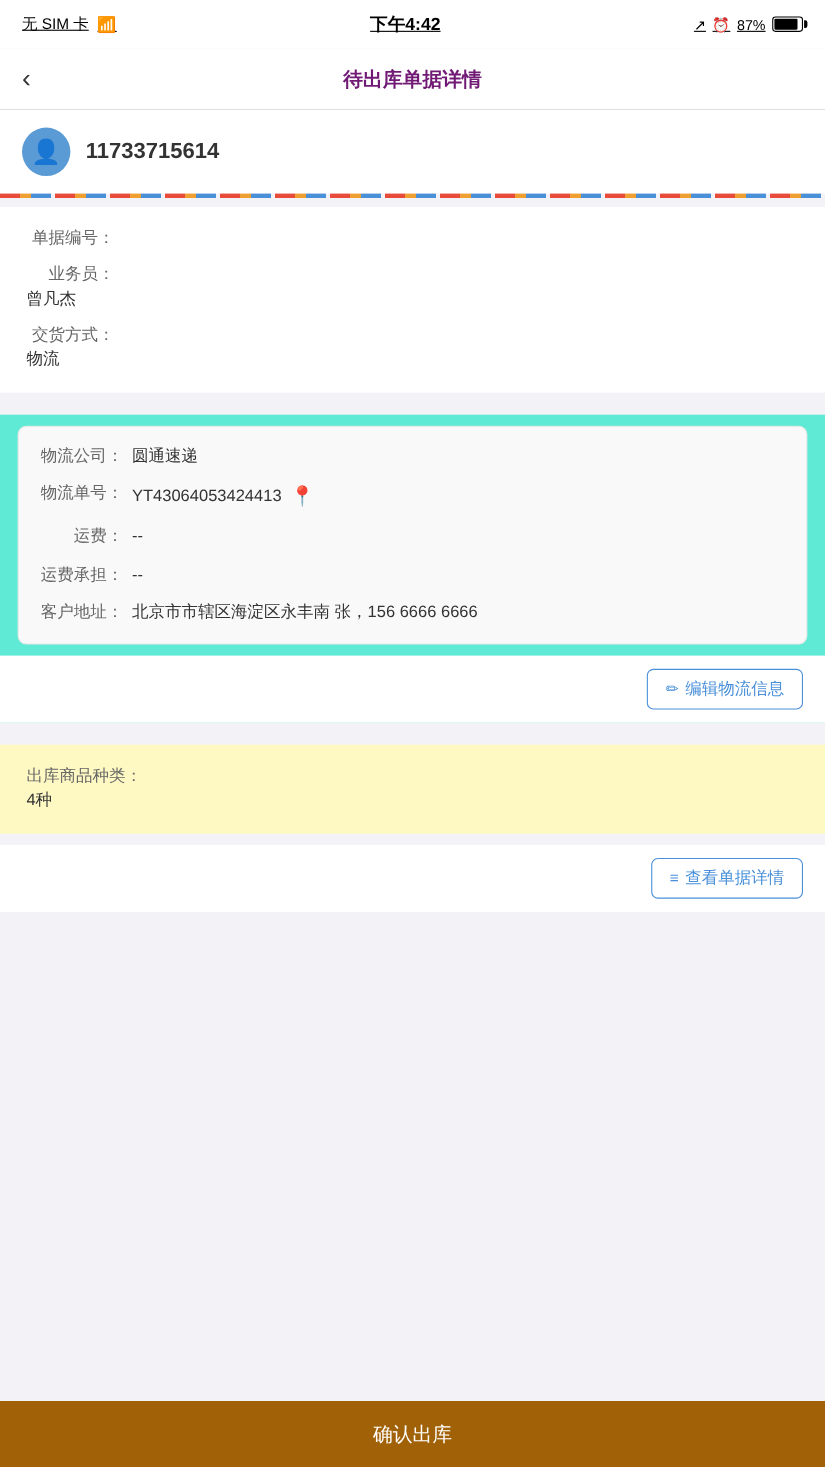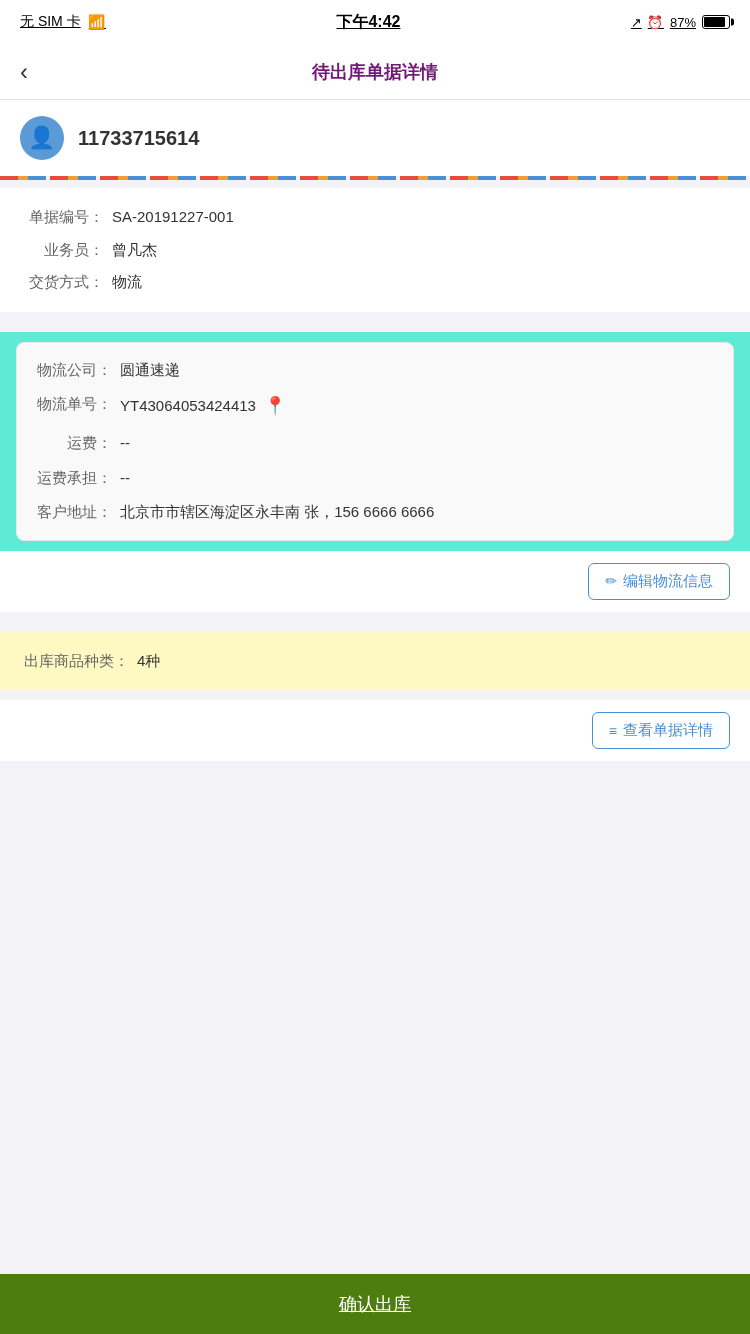--- a/index.html
+++ b/index.html
@@ -103,20 +103,21 @@
       background: #fff;
       padding: 18px 24px;
       margin-bottom: 10px;
     }
     .info-row {
       display: flex;
       align-items: flex-start;
       margin-bottom: 10px;
       font-size: 15px;
       line-height: 1.5;
+      flex-direction: column;
     }
     .info-row:last-child { margin-bottom: 0; }
     .info-label {
       color: #666;
       min-width: 80px;
       text-align: right;
       margin-right: 8px;
       white-space: nowrap;
     }
     .info-value {
@@ -212,31 +213,30 @@
     .list-icon { font-size: 14px; }
 
     
     .bottom-area {
       position: fixed;
       bottom: 0;
       width: 750px;
       left: 0;
     }
     .confirm-btn {
-      background: #4d7c0f;
+      background: #a16207;
       color: #fff;
       font-size: 18px;
       font-weight: 500;
       text-align: center;
       padding: 18px 0;
       cursor: pointer;
       width: 100%;
       border: none;
       outline: none;
-      text-decoration: underline;
     }
 
     
     .section-separator {
       height: 10px;
       background: #f2f2f7;
     }
   </style>
 </head>
 <body>
@@ -269,21 +269,20 @@
   <span class="user-phone">11733715614</span>
 </div>
 
 <div class="divider-dashed"></div>
 
 <div class="section-separator" style="height:8px;"></div>
 
 <div class="info-section">
   <div class="info-row">
     <span class="info-label">单据编号：</span>
-    <span class="info-value">SA-20191227-001</span>
   </div>
   <div class="info-row">
     <span class="info-label">业务员：</span>
     <span class="info-value">曾凡杰</span>
   </div>
   <div class="info-row">
     <span class="info-label">交货方式：</span>
     <span class="info-value">物流</span>
   </div>
 </div>

